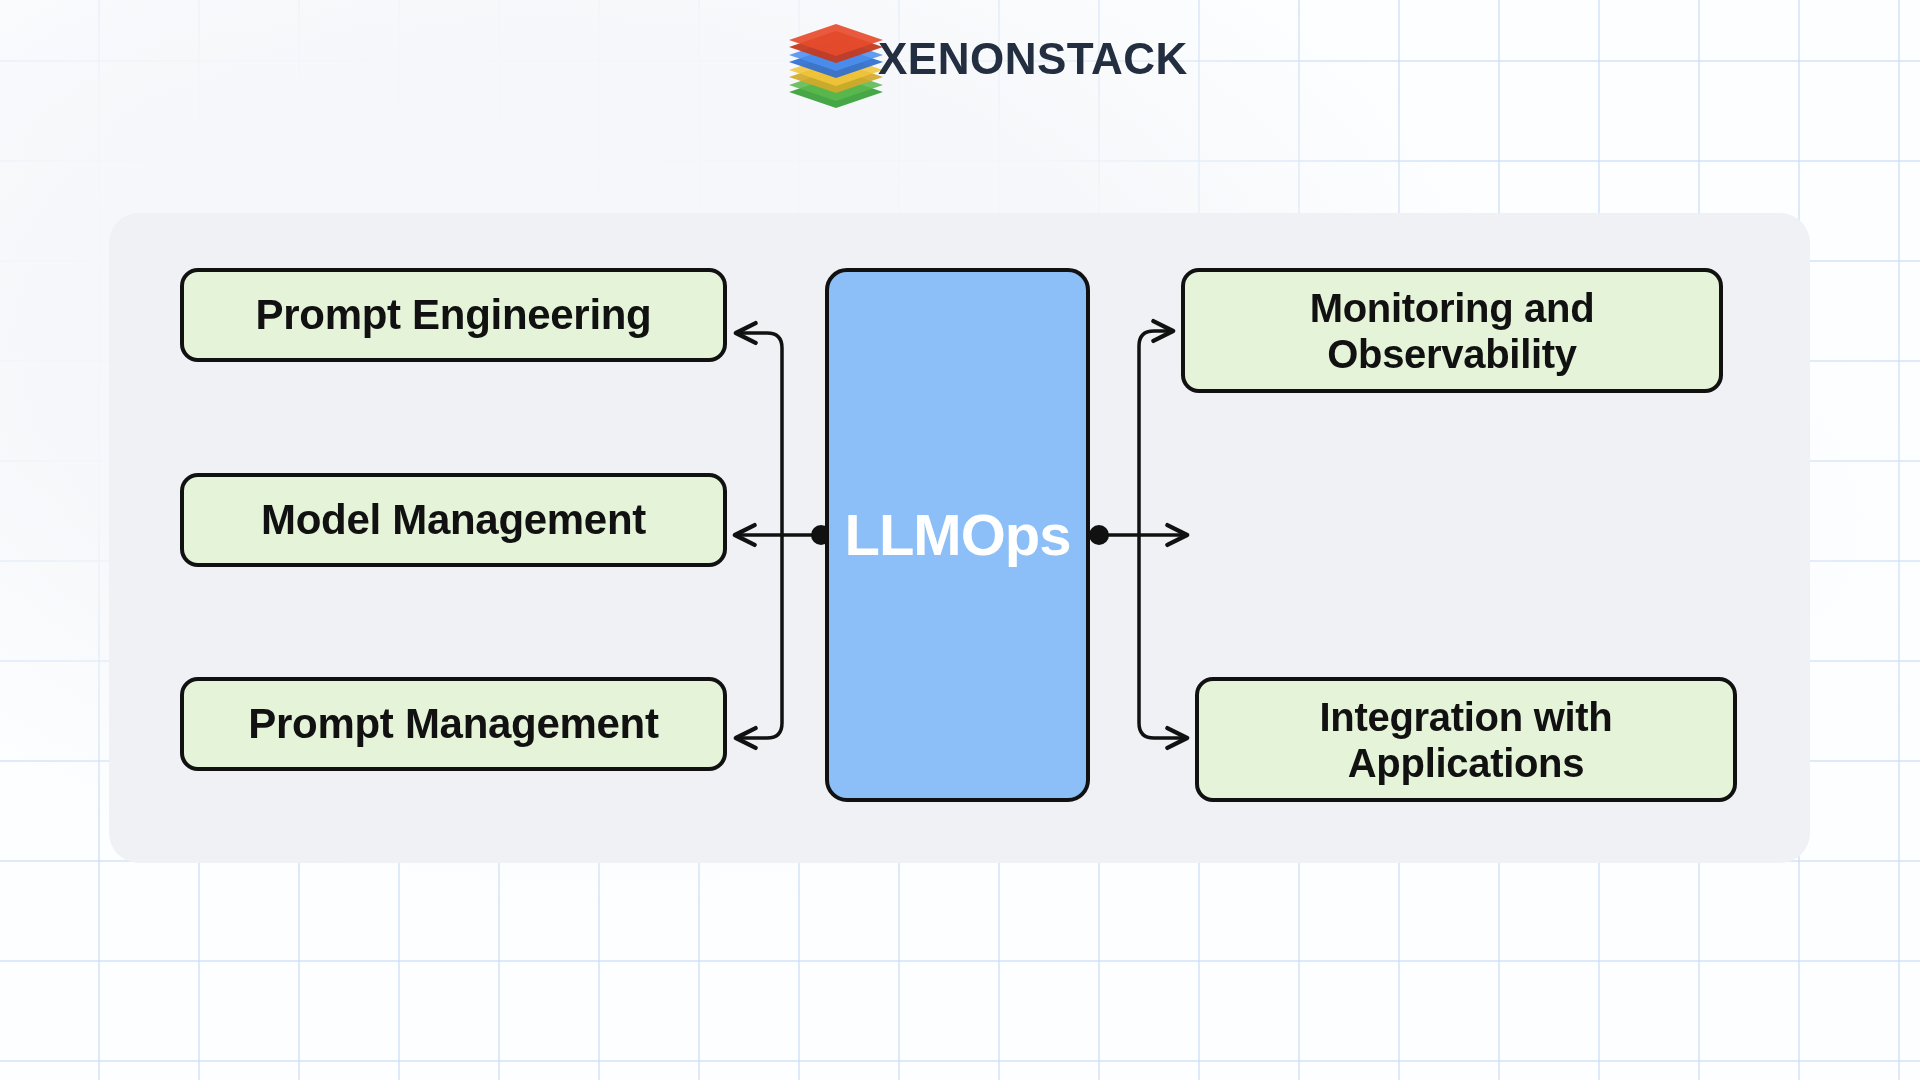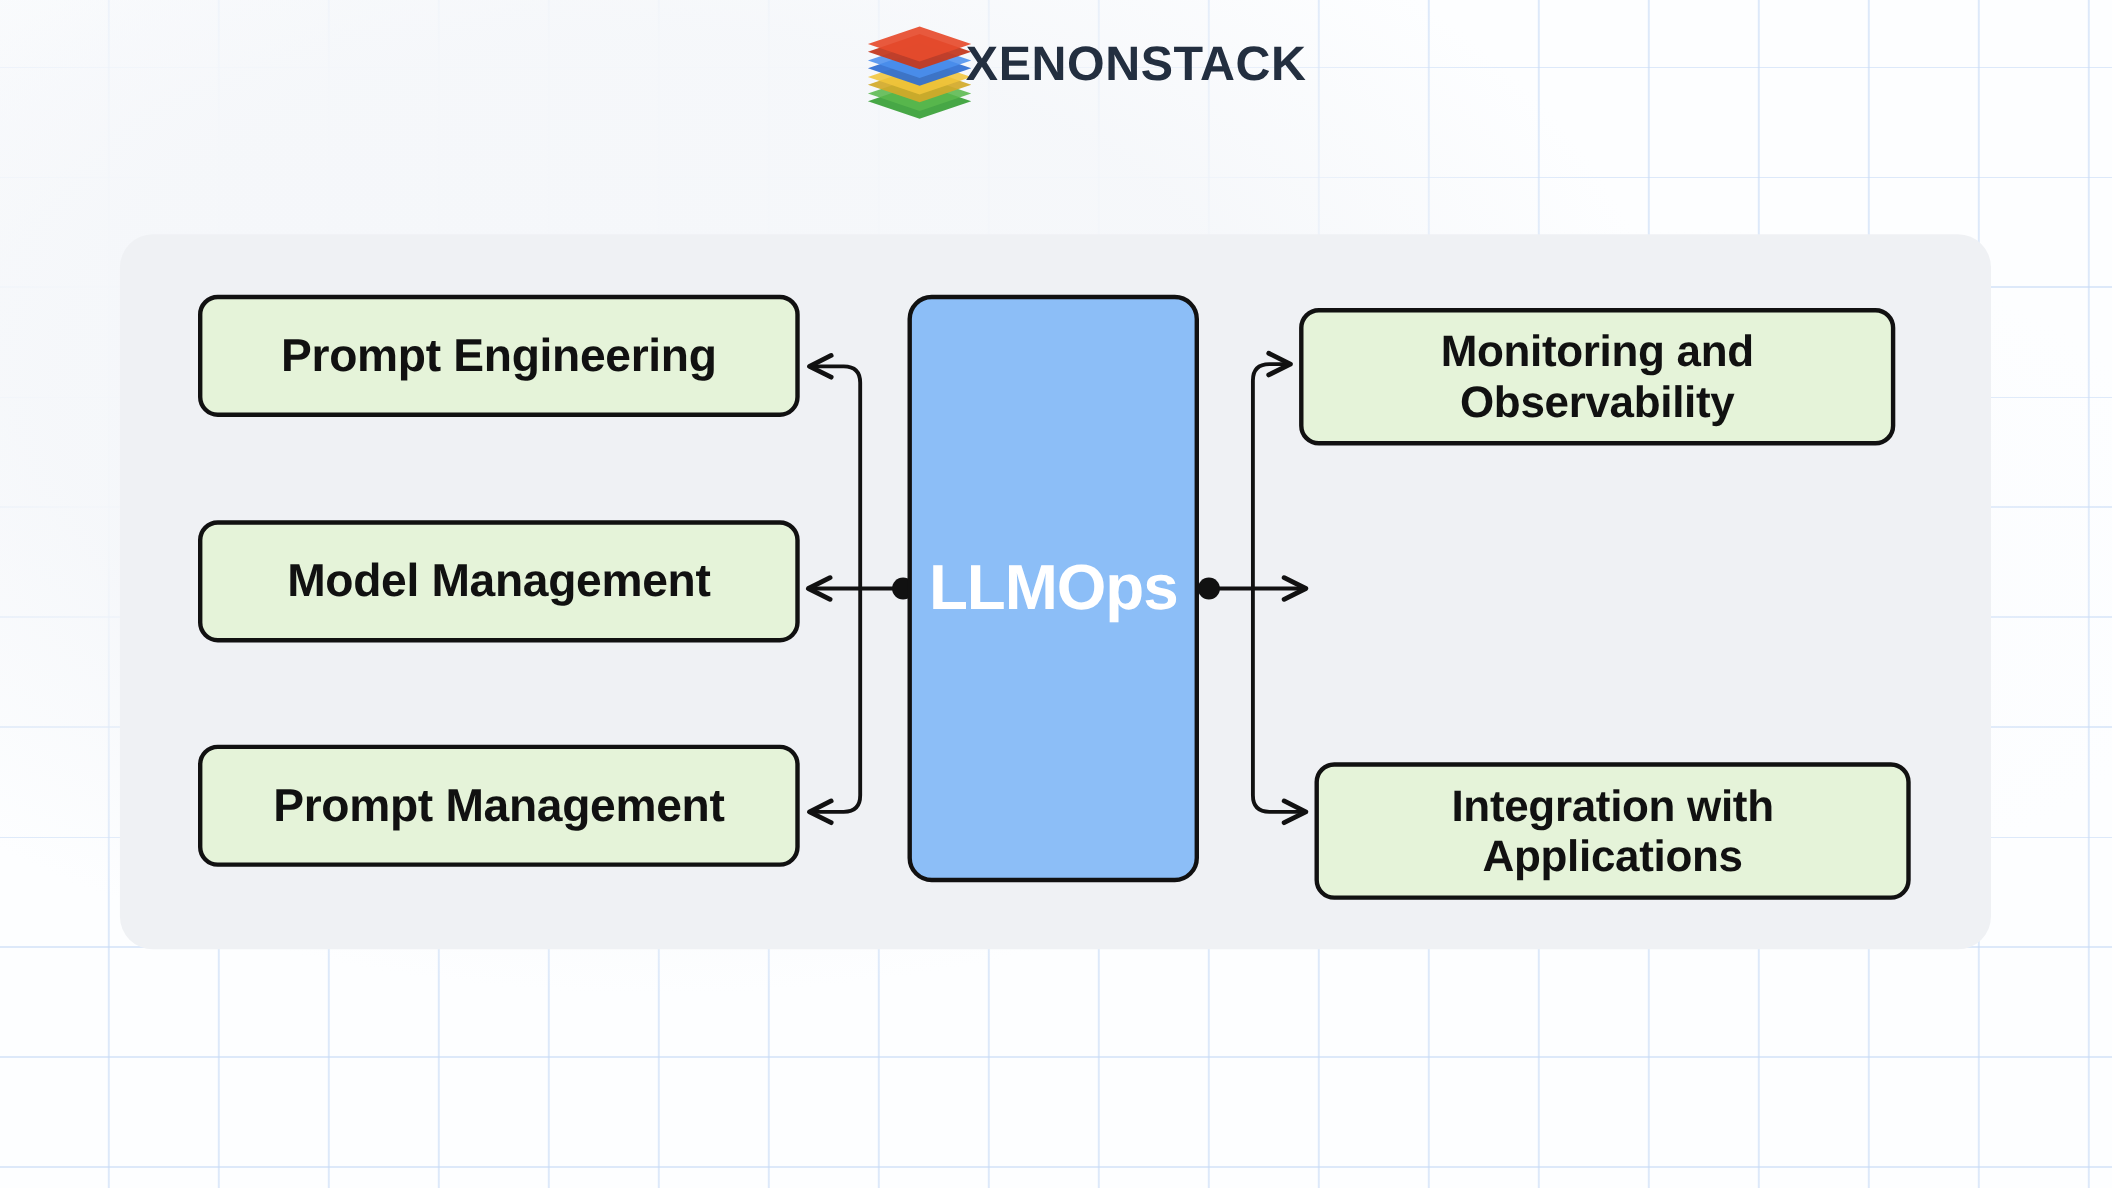--- a/index.html
+++ b/index.html
@@ -33,21 +33,21 @@
     position:absolute;left:109px;top:213px;width:1701px;height:650px;
     background:#eff1f4;border-radius:30px;
   }
   .connector-svg{position:absolute;left:0;top:0;}
   .node{
     position:absolute;display:flex;align-items:center;justify-content:center;
     background:#e5f3d9;border:4px solid #111111;border-radius:18px;
     color:#111111;font-weight:700;font-size:42px;letter-spacing:-0.3px;
     text-align:center;line-height:1.15;box-sizing:border-box;
   }
-  .node.left{left:180px;width:547px;height:111px;}
+  .node.left{left:180px;width:547px;height:94px;}
   .node.right{width:542px;height:125px;font-size:40px;padding:0 42px;}
   .row1{top:268px;} .row2{top:473px;} .row3{top:677px;}
   .node.center-node{
     left:825px;top:268px;width:265px;height:534px;
     background:#8cbef7;border-radius:22px;color:#ffffff;
     font-size:58px;letter-spacing:-1px;padding:12px;
   }
   .header{position:absolute;left:0;top:0;width:1664px;height:110px;}
   .logo-mark{position:absolute;left:789px;top:22px;width:94px;height:90px;}
   .brand{
@@ -110,20 +110,20 @@
   <div class="node left row1">
     <span>Prompt Engineering</span>
   </div>
   <div class="node left row2">
     <span>Model Management</span>
   </div>
   <div class="node left row3">
     <span>Prompt Management</span>
   </div>
 
-  <div class="node right row1" style="left:1181px;margin-top:12px;">
+  <div class="node right row1" style="left:1181px;">
     <span>Monitoring and Observability</span>
   </div>
-  <div class="node right row3" style="left:1195px;margin-top:16px;">
+  <div class="node right row3" style="left:1195px;">
     <span>Integration with Applications</span>
   </div>
 
 </div>
 
 </body></html>

